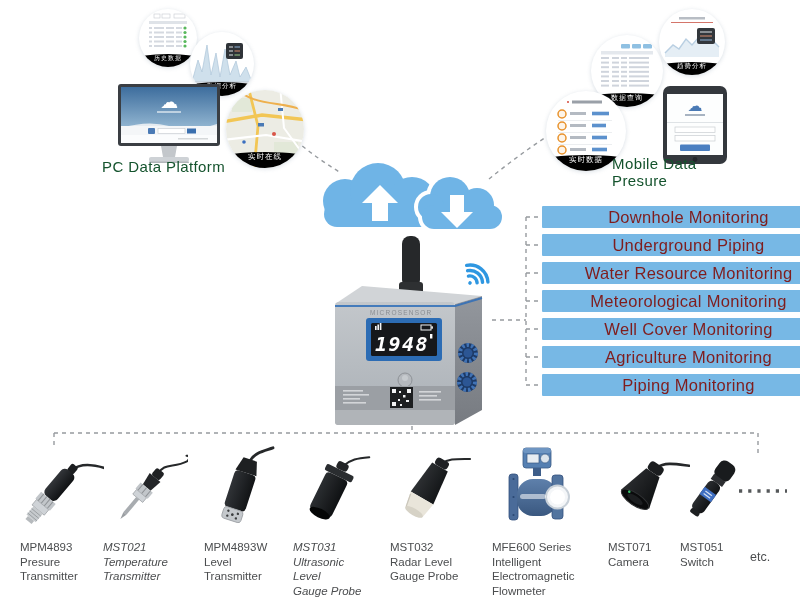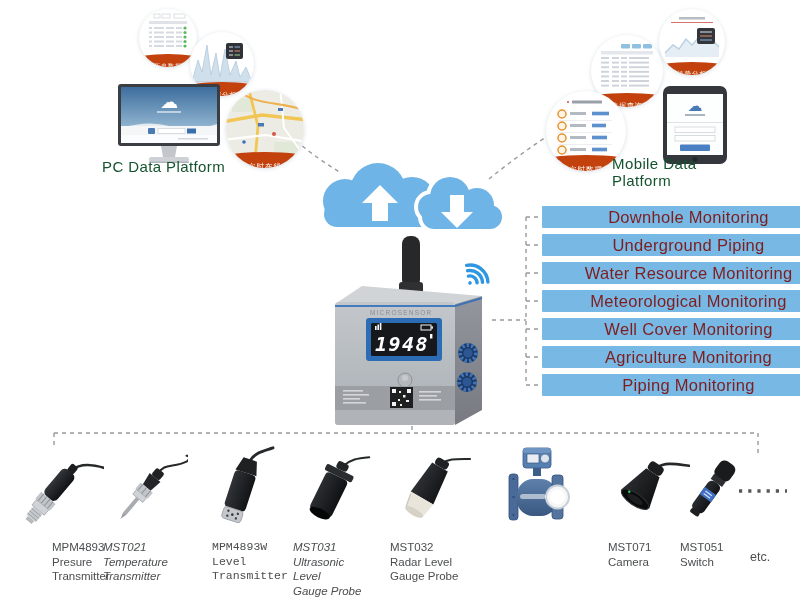--- a/index.html
+++ b/index.html
@@ -5,22 +5,22 @@
   html,body{margin:0;padding:0;background:#fff;}
   .stage{position:relative;width:800px;height:609px;background:#fff;overflow:hidden;
          font-family:"Liberation Sans","DejaVu Sans",sans-serif;}
   .abs{position:absolute;}
   svg{display:block;}
   
   #connectors{position:absolute;left:0;top:0;z-index:0;}
   
   .thumb{position:absolute;border-radius:50%;background:#fff;overflow:hidden;
          box-shadow:0 1px 4px rgba(120,140,160,.28);z-index:2;}
-  .thumb .band{position:absolute;left:-6%;bottom:-1px;width:112%;background:#c2410c;
-               border-radius:50% 50% 0 0 / 36% 36% 0 0;display:flex;align-items:flex-end;justify-content:center;}
+  .thumb .band{position:absolute;left:-6%;bottom:-1px;width:112%;background:#000000;
+               border-radius:50% 50% 0 0 / 36% 36% 0 0;display:flex;align-items:flex-start;justify-content:center;}
   .thumb .band span{color:#fff;letter-spacing:1px;line-height:1;transform:translateY(1px);}
   
   .plat-label{position:absolute;color:#14532d;font-size:15px;letter-spacing:.4px;text-align:left;z-index:3;}
   
   .apps{position:absolute;left:542px;top:206px;width:244px;z-index:2;}
   .app-bar{width:293px;height:22px;margin-bottom:6px;background:#77b8e5;color:#7f1d1d;
            font-size:16.5px;line-height:22px;text-align:center;letter-spacing:.3px;border-radius:1px;}
   
   .product-label{position:absolute;top:540px;color:#4b4d4f;font-size:11.5px;line-height:14.5px;z-index:2;}
   .product-label .pname{white-space:pre-line;}
@@ -279,21 +279,21 @@
     <rect x="0" y="0" width="64" height="78" rx="7" fill="#34383d"></rect>
     <rect x="4" y="8" width="56" height="61" fill="#fdfefe"></rect>
     <text x="32" y="25" text-anchor="middle" font-size="15" fill="#4a7ab5">☁</text>
     <rect x="22" y="28" width="20" height="2" fill="#a8b4c2"></rect>
     <rect x="4" y="36" width="56" height="1" fill="#dfe3e6"></rect>
     <rect x="12" y="41" width="40" height="5.5" fill="#fff" stroke="#c9ced2" stroke-width=".7"></rect>
     <rect x="12" y="49.5" width="40" height="5.5" fill="#fff" stroke="#c9ced2" stroke-width=".7"></rect>
     <rect x="17" y="58.5" width="30" height="6.5" rx="1" fill="#4a7fc1"></rect>
     <circle cx="32" cy="73.5" r="2.4" fill="#23262a"></circle>
   </svg>
-  <div class="plat-label" style="left:612px;top:155px;width:140px;">Mobile Data Platform</div>
+  <div class="plat-label" style="left:612px;top:155px;width:140px;">Mobile Data Presure</div>
 
   <svg class="abs" style="left:322px;top:228px;z-index:2;" width="175" height="205" viewBox="0 0 175 205">
     <defs>
       <linearGradient id="gFront" x1="0" y1="0" x2="0" y2="1">
           <stop offset="0" stop-color="#c3c7cb"></stop>
           <stop offset="1" stop-color="#aab0b6"></stop>
         </linearGradient>
       <linearGradient id="gSide" x1="0" y1="0" x2="0" y2="1">
           <stop offset="0" stop-color="#93979d"></stop>
           <stop offset="1" stop-color="#777b81"></stop>
@@ -540,46 +540,52 @@
       <rect x="-7" y="-4" width="14" height="35" rx="5" fill="url(#gp8)"></rect>
       <rect x="-7" y="6" width="14" height="9" fill="#3f6fc2"></rect>
       <g fill="#ffffff" opacity=".8">
           <rect x="-4" y="8.5" width="8" height="1.2"></rect>
           <rect x="-4" y="11.5" width="8" height="1.2"></rect>
         </g>
       <rect x="-5" y="30" width="10" height="5" rx="2" fill="#1d1f21"></rect>
     </g>
   </svg>
 
-  <div class="product-label" style="left:20px;margin-left:32px;">
+  <div class="product-label" style="left:20px;">
     <div>MPM4893</div>
     <div class="pname">Presure
 Transmitter</div>
   </div>
   <div class="product-label" style="left:103px;font-style:italic;">
     <div>MST021</div>
     <div class="pname">Temperature
 Transmitter</div>
   </div>
-  <div class="product-label" style="left:212px;font-family:Liberation Mono, monospace;">
+  <div class="product-label" style="left:204px;">
     <div>MPM4893W</div>
     <div class="pname">Level
 Transmitter</div>
   </div>
   <div class="product-label" style="left:293px;font-style:italic;">
     <div>MST031</div>
     <div class="pname">Ultrasonic
 Level
 Gauge Probe</div>
   </div>
   <div class="product-label" style="left:390px;">
     <div>MST032</div>
     <div class="pname">Radar Level
 Gauge Probe</div>
   </div>
+  <div class="product-label" style="left:492px;">
+    <div>MFE600 Series</div>
+    <div class="pname">Intelligent
+Electromagnetic
+Flowmeter</div>
+  </div>
   <div class="product-label" style="left:608px;">
     <div>MST071</div>
     <div class="pname">Camera</div>
   </div>
   <div class="product-label" style="left:680px;">
     <div>MST051</div>
     <div class="pname">Switch</div>
   </div>
   <div class="etc" style="left:750px;top:550px;">etc.</div>
 

